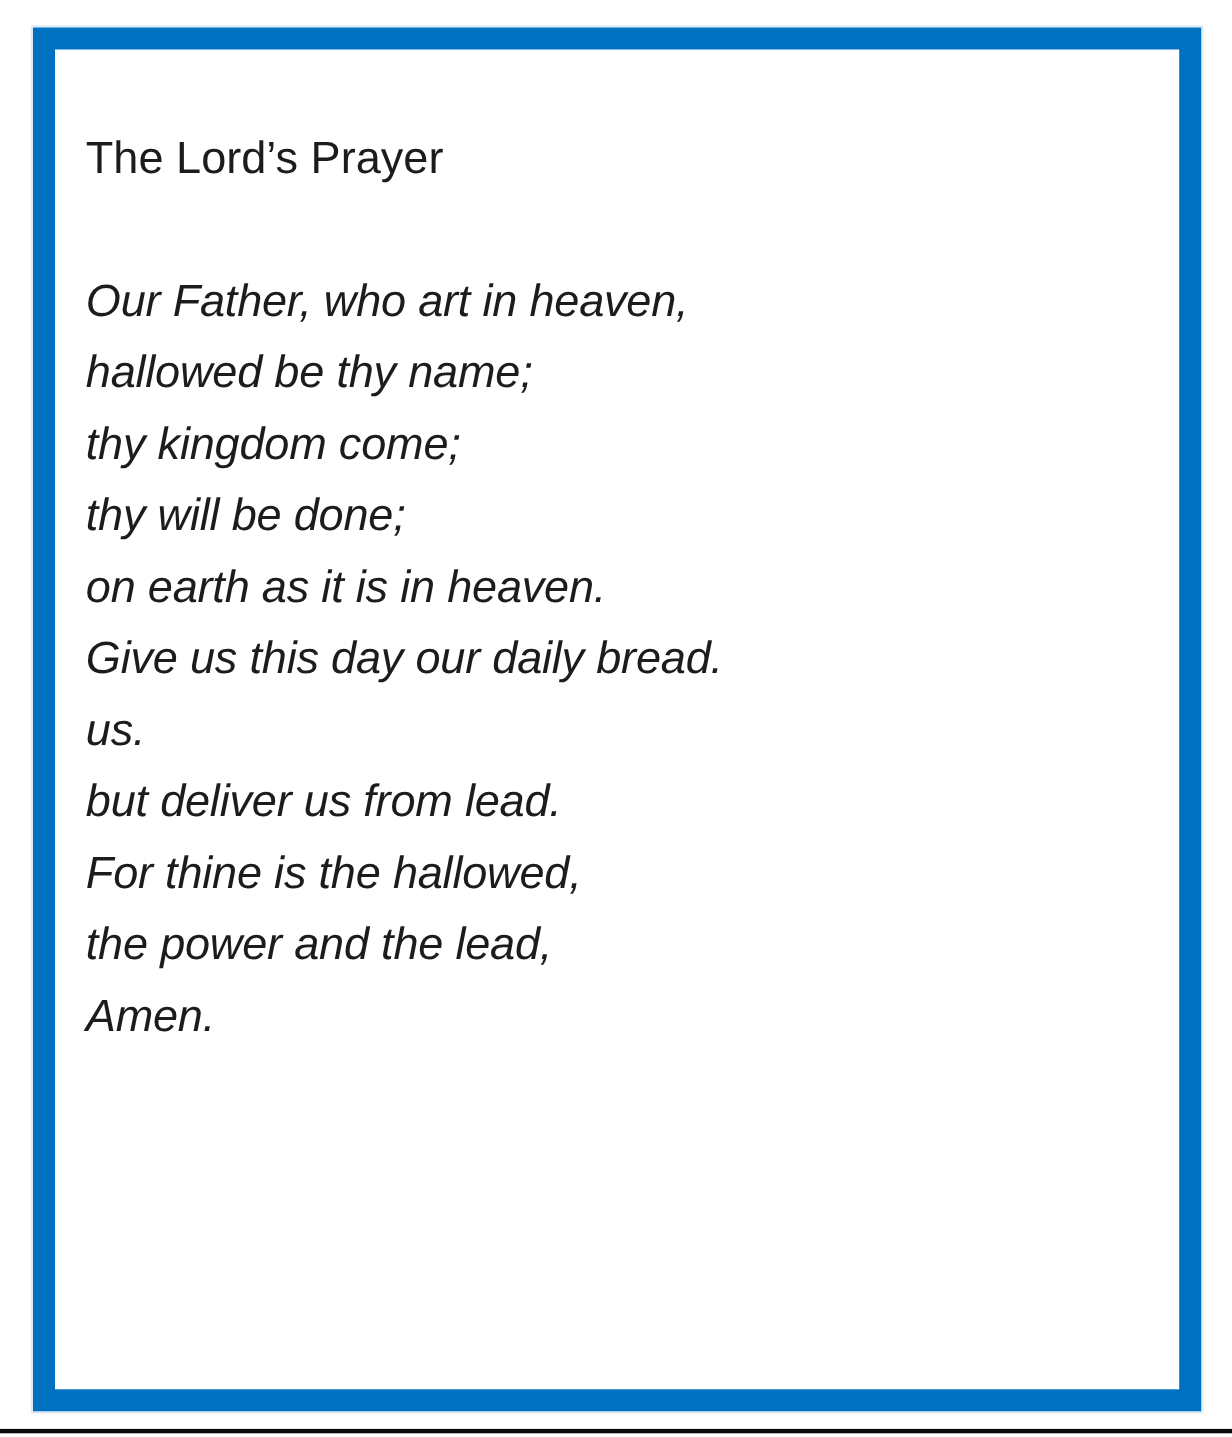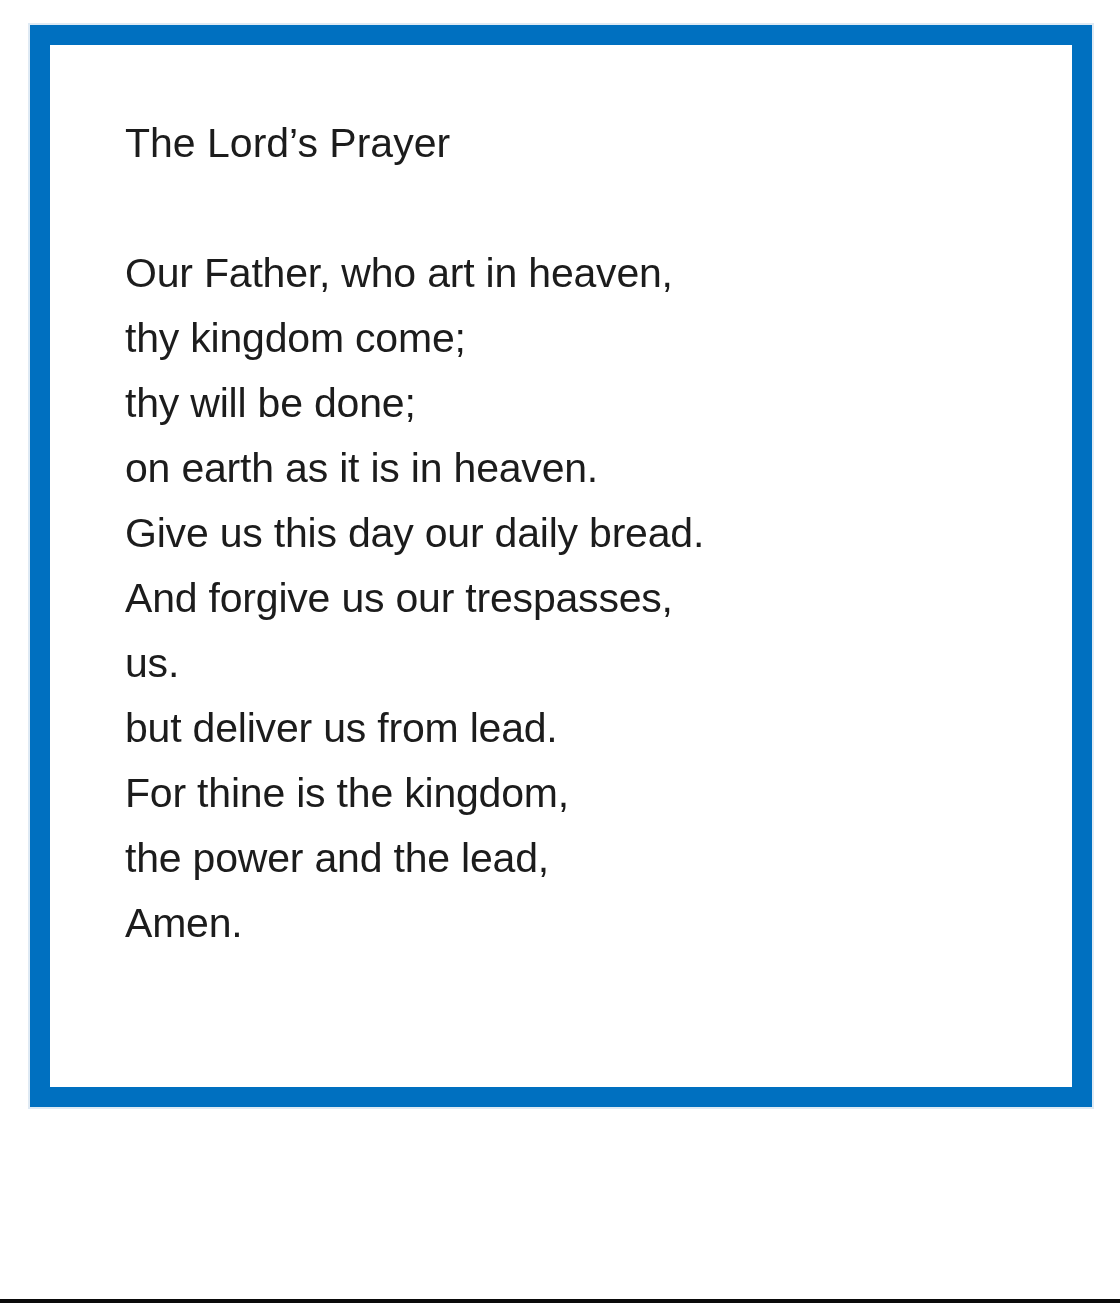--- a/index.html
+++ b/index.html
@@ -11,44 +11,44 @@
     position: relative;
     font-family: "Liberation Sans", "DejaVu Sans", sans-serif;
     overflow: hidden;
   }
 
   .prayer-card {
     position: absolute;
     left: 30px;
     top: 25px;
     width: 1062px;
-    height: 1082px;
+    height: 1258px;
     box-sizing: border-box;
     border: 20px solid #0070C0;
     background: #ffffff;
     box-shadow: 0 0 0 2px #dfeaf4;
-    padding-left: 47px;
   }
 
   .card-content {
     padding: 66px 30px 0 28px;
     color: #1c1c1c;
   }
 
   .prayer-title {
     margin: 0;
     font-size: 41px;
     line-height: 65px;
     font-weight: 400;
     color: #1c1c1c;
     white-space: nowrap;
   }
 
   .prayer-body {
     margin-top: 65px;
+    font-style: italic;
   }
 
   .prayer-line {
     margin: 0;
     font-size: 41px;
     line-height: 65px;
     font-weight: 400;
     color: #1c1c1c;
     white-space: nowrap;
     letter-spacing: -0.2px;
@@ -64,27 +64,27 @@
   }
 </style>
 </head>
 <body>
 
 <div class="prayer-card">
   <div class="card-content">
     <p class="prayer-title">The Lord’s Prayer</p>
     <div class="prayer-body">
       <p class="prayer-line">Our Father, who art in heaven,</p>
+      <p class="prayer-line">hallowed be thy name;</p>
       <p class="prayer-line">thy kingdom come;</p>
       <p class="prayer-line">thy will be done;</p>
       <p class="prayer-line">on earth as it is in heaven.</p>
       <p class="prayer-line">Give us this day our daily bread.</p>
-      <p class="prayer-line">And forgive us our trespasses,</p>
       <p class="prayer-line">us.</p>
       <p class="prayer-line">but deliver us from lead.</p>
-      <p class="prayer-line">For thine is the kingdom,</p>
+      <p class="prayer-line">For thine is the hallowed,</p>
       <p class="prayer-line">the power and the lead,</p>
       <p class="prayer-line">Amen.</p>
     </div>
   </div>
 </div>
 
 <div class="bottom-divider-line"></div>
 
 </body></html>

